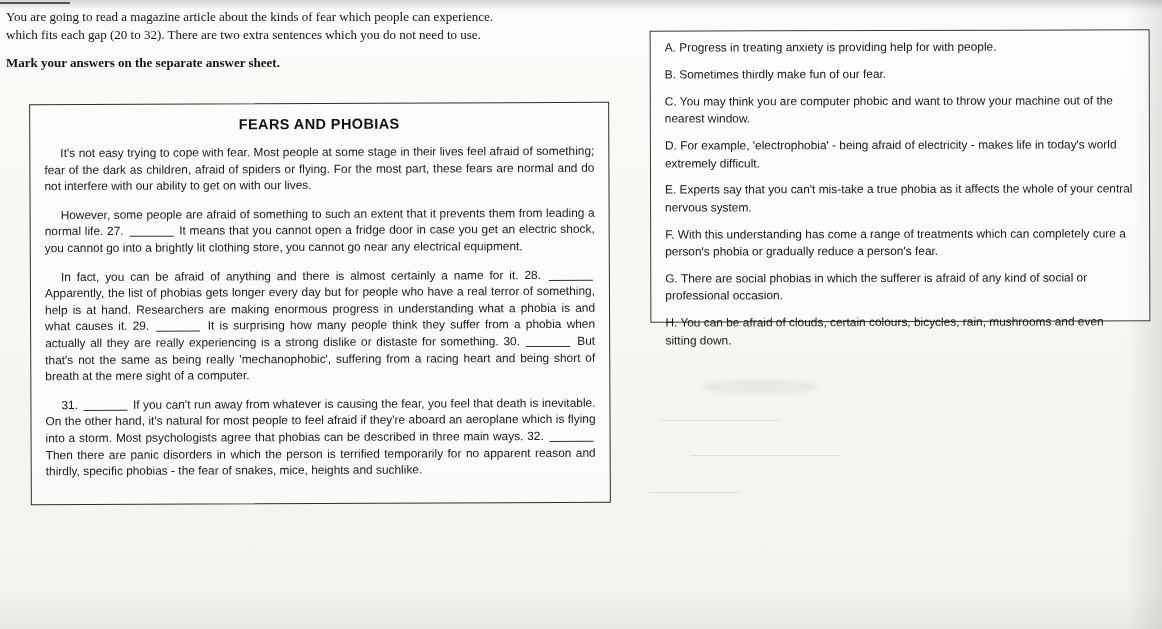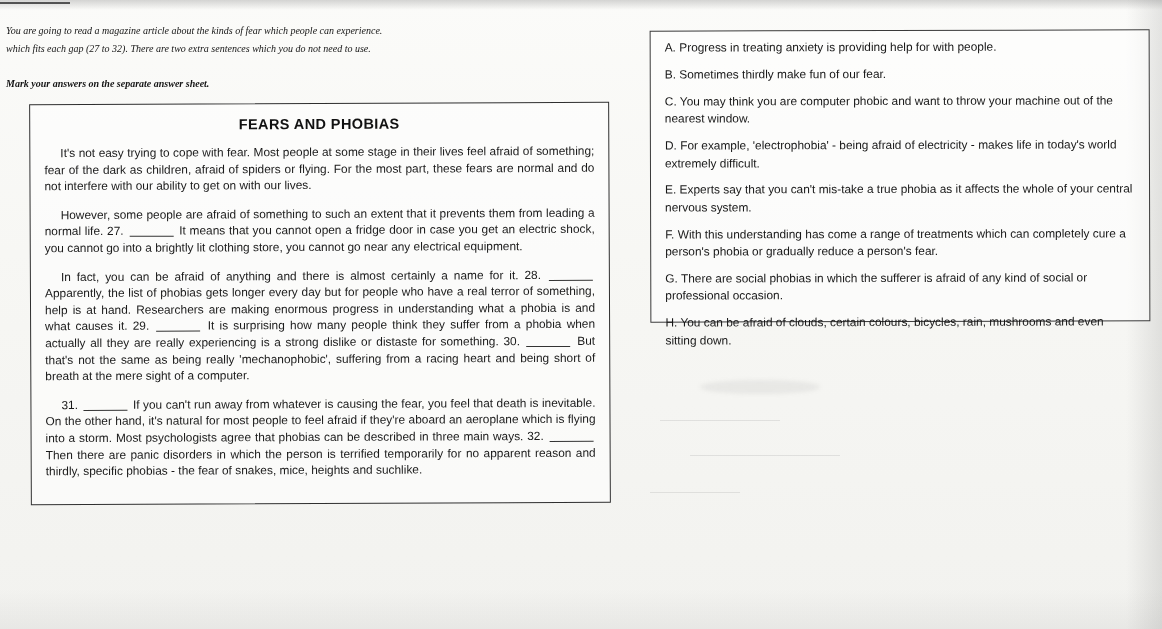--- a/index.html
+++ b/index.html
@@ -42,32 +42,31 @@
     position: absolute;
     left: 0; top: 2px;
     width: 70px; height: 2px;
     background: #4a4a4a;
   }
 
   
   .intro {
     position: absolute;
     left: 6px;
-    top: 22px;
+    top: 8px;
     width: 610px;
     font-family: "Liberation Serif", serif;
-    font-style: italic;
-    font-size: 10px;
+    font-size: 13px;
     line-height: 17.5px;
     color: #141414;
   }
   .intro .line { display: block; white-space: nowrap; }
   .intro .instr {
     display: block;
-    margin-top: 18px;
+    margin-top: 11px;
     font-weight: bold;
   }
 
   .article-box {
     position: absolute;
     left: 30px;
     top: 103px;
     width: 580px;
     height: 401px;
     border: 1px solid #2f2f2f;
@@ -143,21 +142,21 @@
   <div class="scan-shadow-right"></div>
   <div class="scan-shadow-bottom"></div>
 
   <div class="smudge" style="left:700px; top:380px; width:120px; height:14px;"></div>
   <div class="faint-line" style="left:660px; top:420px; width:120px;"></div>
   <div class="faint-line" style="left:690px; top:455px; width:150px;"></div>
   <div class="faint-line" style="left:650px; top:492px; width:90px;"></div>
 
   <div class="intro">
     <span class="line">You are going to read a magazine article about the kinds of fear which people can experience.</span>
-    <span class="line">which fits each gap (27 to 32). There are two extra sentences which you do not need to use.</span>
+    <span class="line">which fits each gap (20 to 32). There are two extra sentences which you do not need to use.</span>
     <span class="instr">Mark your answers on the separate answer sheet.</span>
   </div>
 
   <div class="article-box">
     <div class="article-title">FEARS AND PHOBIAS</div>
     <p class="indent">It's not easy trying to cope with fear. Most people at some stage in their lives feel afraid of something; fear of the dark as children, afraid of spiders or flying. For the most part, these fears are normal and do not interfere with our ability to get on with our lives.</p>
     <p class="indent">However, some people are afraid of something to such an extent that it prevents them from leading a normal life. 27. <span class="gap"></span> It means that you cannot open a fridge door in case you get an electric shock, you cannot go into a brightly lit clothing store, you cannot go near any electrical equipment.</p>
     <p class="indent">In fact, you can be afraid of anything and there is almost certainly a name for it. 28. <span class="gap"></span> Apparently, the list of phobias gets longer every day but for people who have a real terror of something, help is at hand. Researchers are making enormous progress in understanding what a phobia is and what causes it. 29. <span class="gap"></span> It is surprising how many people think they suffer from a phobia when actually all they are really experiencing is a strong dislike or distaste for something. 30. <span class="gap"></span> But that's not the same as being really 'mechanophobic', suffering from a racing heart and being short of breath at the mere sight of a computer.</p>
     <p class="indent">31. <span class="gap"></span> If you can't run away from whatever is causing the fear, you feel that death is inevitable. On the other hand, it's natural for most people to feel afraid if they're aboard an aeroplane which is flying into a storm. Most psychologists agree that phobias can be described in three main ways. 32. <span class="gap"></span> Then there are panic disorders in which the person is terrified temporarily for no apparent reason and thirdly, specific phobias - the fear of snakes, mice, heights and suchlike.</p>
   </div>

